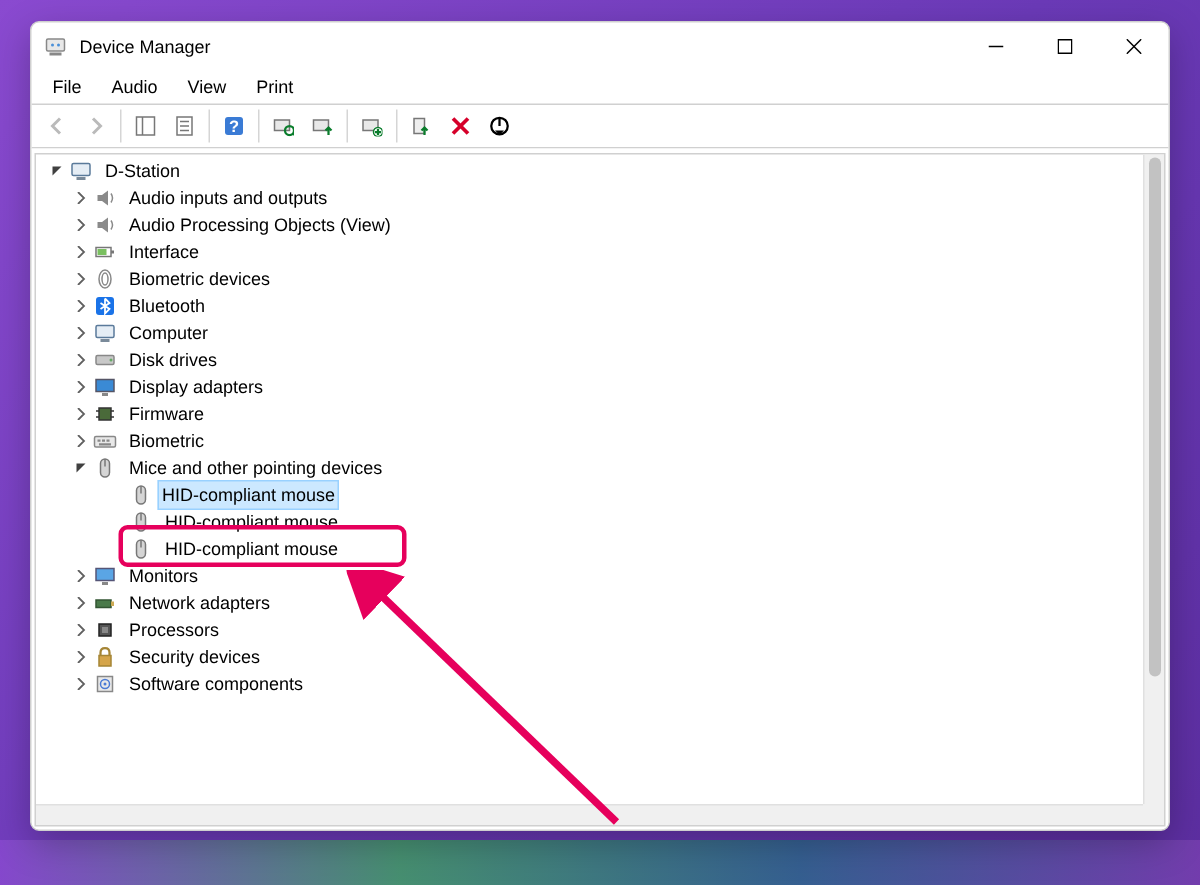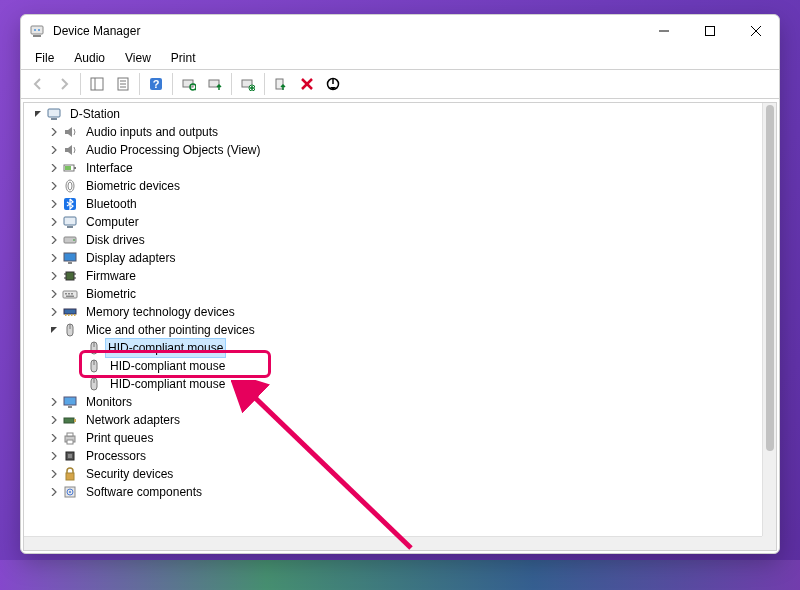--- a/index.html
+++ b/index.html
@@ -339,37 +339,20 @@
                 <rect x="6" y="7" width="2" height="1.5" fill="#888"></rect>
                 <rect x="9" y="7" width="2" height="1.5" fill="#888"></rect>
                 <rect x="4" y="9.5" width="8" height="1.5" fill="#888"></rect>
               </svg>
             </span>
             <span class="label-wrap">Biometric</span>
           </div>
           <div class="row indent-1">
             <span class="expander">
               <svg viewBox="0 0 8 8">
-                <path d="M2 0 L6 4 L2 8" fill="none" stroke="#606060" stroke-width="1.2"></path>
-              </svg>
-            </span>
-            <span class="ricon">
-              <svg width="16" height="16" viewBox="0 0 16 16">
-                <rect x="2" y="5" width="12" height="5" fill="#3a6aa5" stroke="#335"></rect>
-                <rect x="3" y="10" width="1.5" height="2" fill="#ca5"></rect>
-                <rect x="6" y="10" width="1.5" height="2" fill="#ca5"></rect>
-                <rect x="9" y="10" width="1.5" height="2" fill="#ca5"></rect>
-                <rect x="12" y="10" width="1.5" height="2" fill="#ca5"></rect>
-              </svg>
-            </span>
-            <span class="label-wrap">Memory technology devices</span>
-          </div>
-          <div class="row indent-1">
-            <span class="expander">
-              <svg viewBox="0 0 8 8">
                 <path d="M1 1 L7 1 L1 7 Z" fill="#404040"></path>
               </svg>
             </span>
             <span class="ricon">
               <svg width="16" height="16" viewBox="0 0 16 16">
                 <rect x="5" y="2" width="6" height="12" rx="3" fill="#d5d5d5" stroke="#777"></rect>
                 <line x1="8" y1="2" x2="8" y2="7" stroke="#777"></line>
               </svg>
             </span>
             <span class="label-wrap">Mice and other pointing devices</span>
@@ -424,35 +407,20 @@
                 <path d="M2 0 L6 4 L2 8" fill="none" stroke="#606060" stroke-width="1.2"></path>
               </svg>
             </span>
             <span class="ricon">
               <svg width="16" height="16" viewBox="0 0 16 16">
                 <rect x="2" y="6" width="10" height="5" fill="#4a7a4a" stroke="#353"></rect>
                 <rect x="12" y="7" width="2" height="3" fill="#ca5"></rect>
               </svg>
             </span>
             <span class="label-wrap">Network adapters</span>
-          </div>
-          <div class="row indent-1">
-            <span class="expander">
-              <svg viewBox="0 0 8 8">
-                <path d="M2 0 L6 4 L2 8" fill="none" stroke="#606060" stroke-width="1.2"></path>
-              </svg>
-            </span>
-            <span class="ricon">
-              <svg width="16" height="16" viewBox="0 0 16 16">
-                <rect x="3" y="6" width="10" height="6" fill="#ccc" stroke="#888"></rect>
-                <rect x="5" y="3" width="6" height="3" fill="#fff" stroke="#888"></rect>
-                <rect x="5" y="10" width="6" height="4" fill="#fff" stroke="#888"></rect>
-              </svg>
-            </span>
-            <span class="label-wrap">Print queues</span>
           </div>
           <div class="row indent-1">
             <span class="expander">
               <svg viewBox="0 0 8 8">
                 <path d="M2 0 L6 4 L2 8" fill="none" stroke="#606060" stroke-width="1.2"></path>
               </svg>
             </span>
             <span class="ricon">
               <svg width="16" height="16" viewBox="0 0 16 16">
                 <rect x="4" y="4" width="8" height="8" fill="#555" stroke="#222"></rect>

